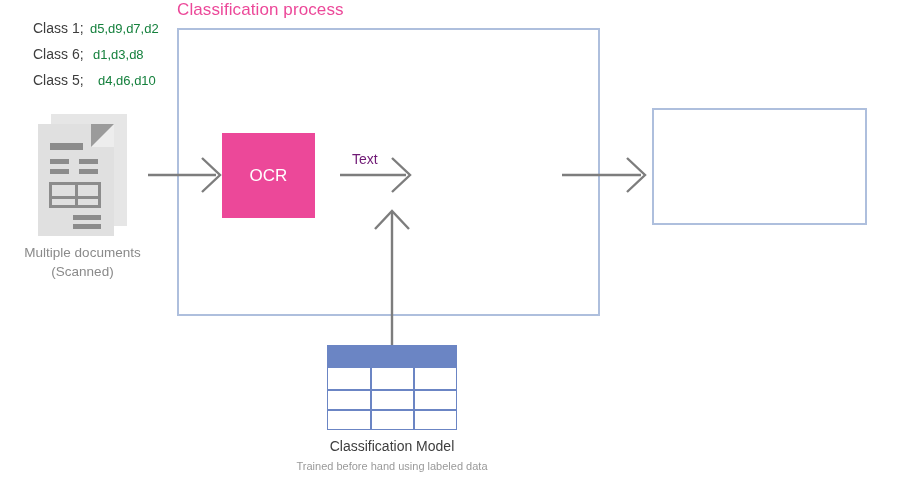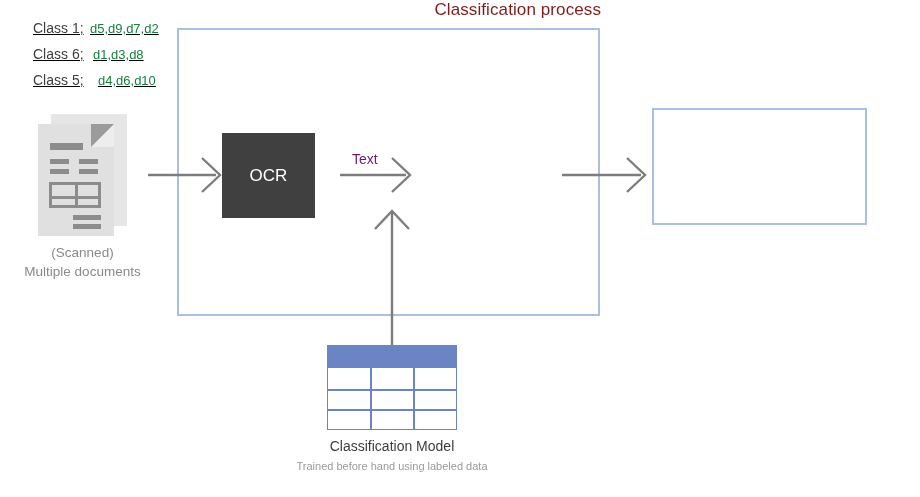--- a/index.html
+++ b/index.html
@@ -19,23 +19,23 @@
     background: #ffffff;
     overflow: hidden;
   }
 
   
   .diagram-title {
     position: absolute;
     left: 177px;
     top: 0px;
     width: 424px;
-    text-align: right;
+    text-align: left;
     font-size: 17px;
-    color: #7f1d1d;
+    color: #ec4899;
     letter-spacing: .1px;
     white-space: nowrap;
   }
 
   
   .process-container {
     position: absolute;
     left: 177px;
     top: 28px;
     width: 423px;
@@ -121,21 +121,21 @@
     color: #8a8a8a;
   }
 
   
   .ocr-box {
     position: absolute;
     left: 222px;
     top: 133px;
     width: 93px;
     height: 85px;
-    background: #404040;
+    background: #ec4899;
     display: flex;
     align-items: center;
     justify-content: center;
     color: #ffffff;
     font-size: 17px;
   }
   .cbc-box {
     position: absolute;
     left: 414px;
     top: 133px;
@@ -165,21 +165,20 @@
   .classes-list {
     position: absolute;
     left: 33px;
     top: 20px;
   }
   .class-row {
     display: flex;
     align-items: baseline;
     height: 26px;
     white-space: nowrap;
-    text-decoration: underline;
   }
   .class-name {
     font-size: 14px;
     color: #3d3d3d;
     width: 57px;
   }
   .class-docs {
     font-size: 13px;
     color: #15803d;
   }
@@ -291,22 +290,22 @@
     <div class="doc-table" style="left:16px; top:68px; width:52px; height:26px;">
       <div class="doc-table-v" style="left:23px;"></div>
       <div class="doc-table-h" style="top:11px;"></div>
     </div>
 
     <div class="doc-line" style="left:40px; top:101px; width:28px; height:5px;"></div>
     <div class="doc-line" style="left:40px; top:110px; width:28px; height:5px;"></div>
   </div>
 
   <div class="doc-caption">
+    <div>Multiple documents</div>
     <div>(Scanned)</div>
-    <div>Multiple documents</div>
   </div>
 
   <div class="ocr-box">
     <span>OCR</span>
   </div>
 
 
   <div class="text-label">Text</div>
 
   <div class="classes-box"></div>

